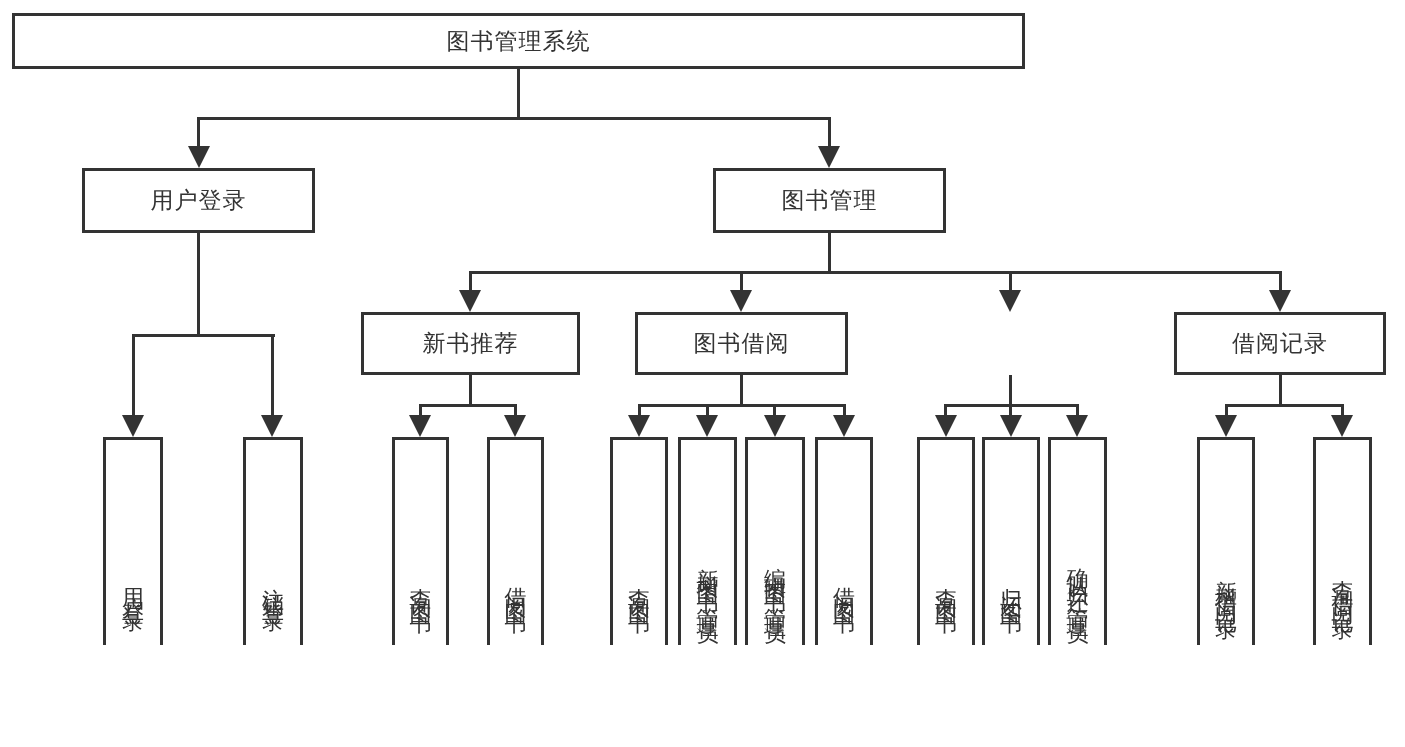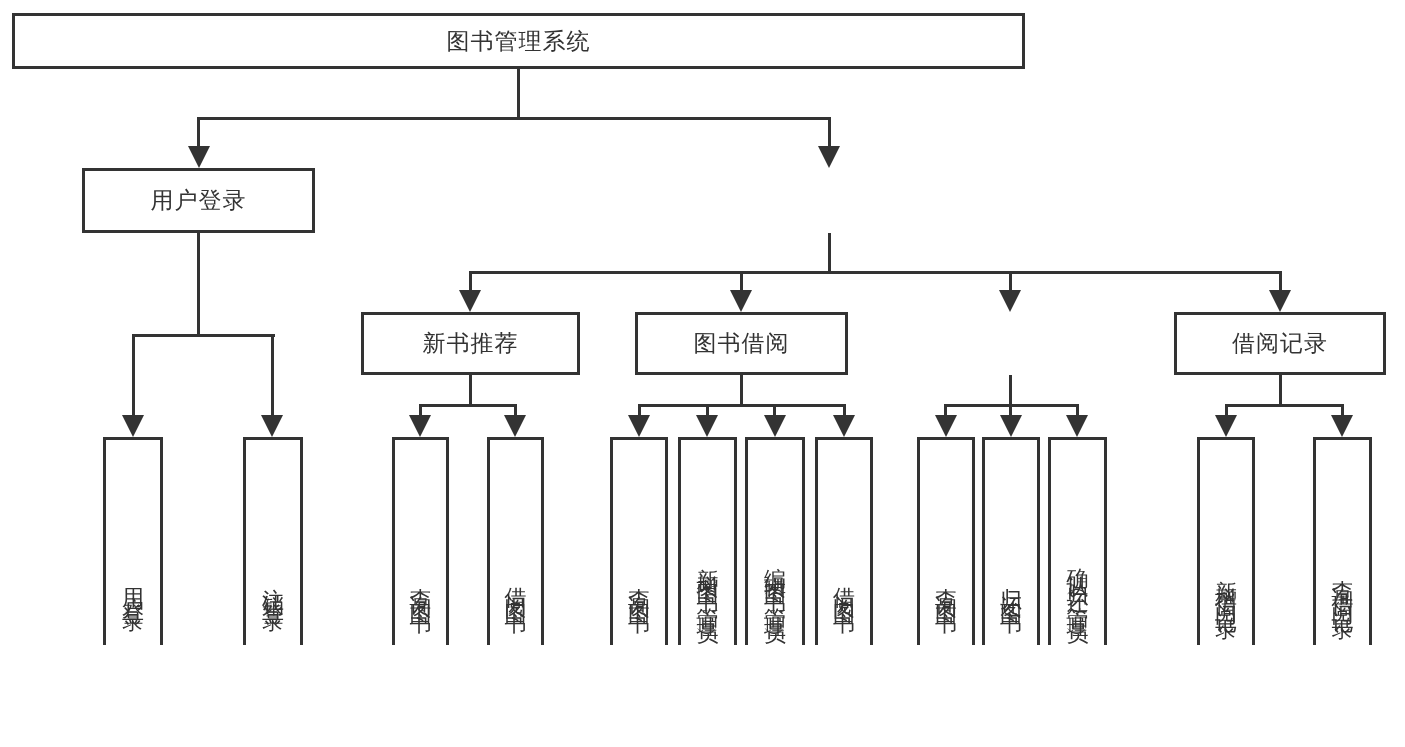--- a/index.html
+++ b/index.html
@@ -35,20 +35,23 @@
 <div class="stage">
 
   <div class="box hbox" style="left:12px;top:13px;width:1013px;height:56px">
     <span class="lbl">图书管理系统</span>
   </div>
 
   <div class="box hbox" style="left:82px;top:168px;width:233px;height:65px">
     <span class="lbl">用户登录</span>
   </div>
 
+  <div class="box hbox" style="left:713px;top:168px;width:233px;height:65px">
+    <span class="lbl">图书管理</span>
+  </div>
 
   <div class="box hbox" style="left:361px;top:312px;width:219px;height:63px">
     <span class="lbl">新书推荐</span>
   </div>
 
   <div class="box hbox" style="left:635px;top:312px;width:213px;height:63px">
     <span class="lbl">图书借阅</span>
   </div>
 
 

